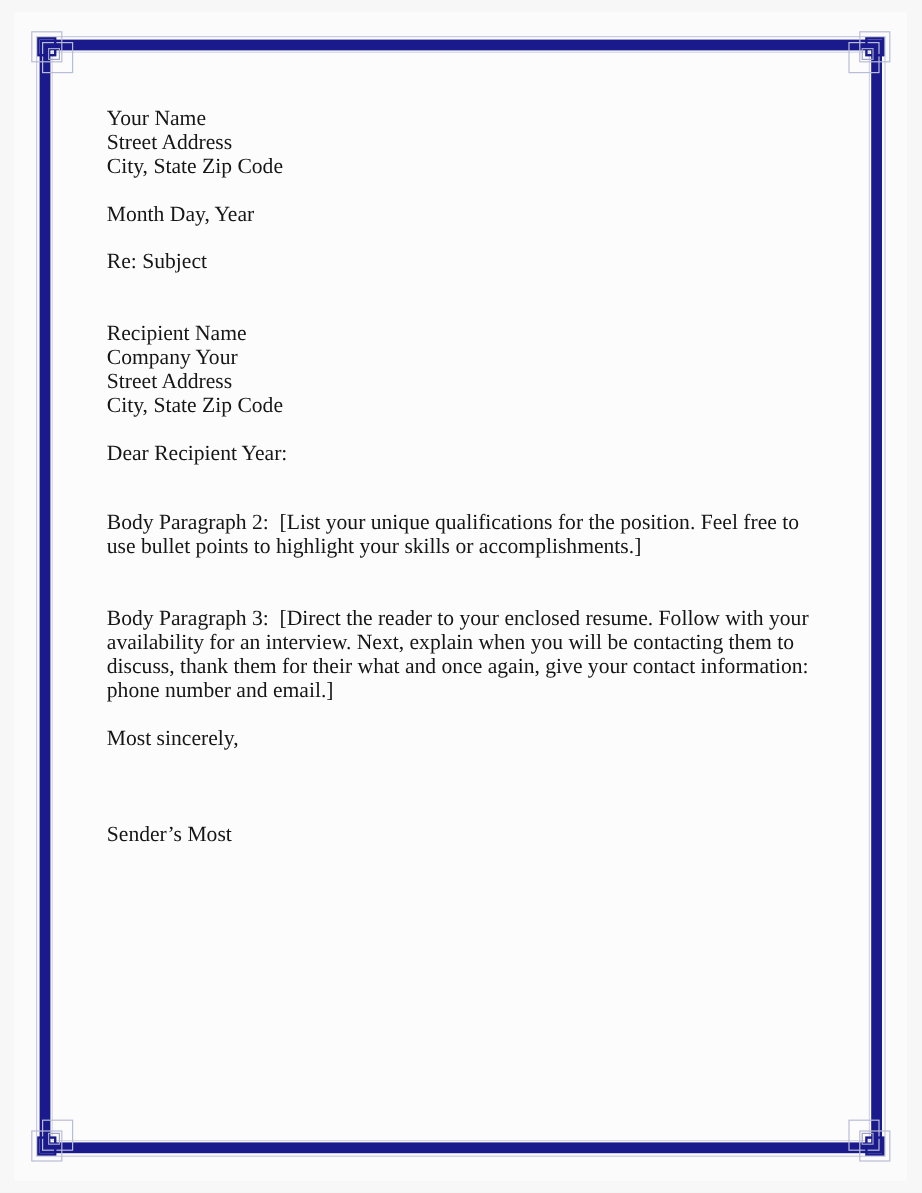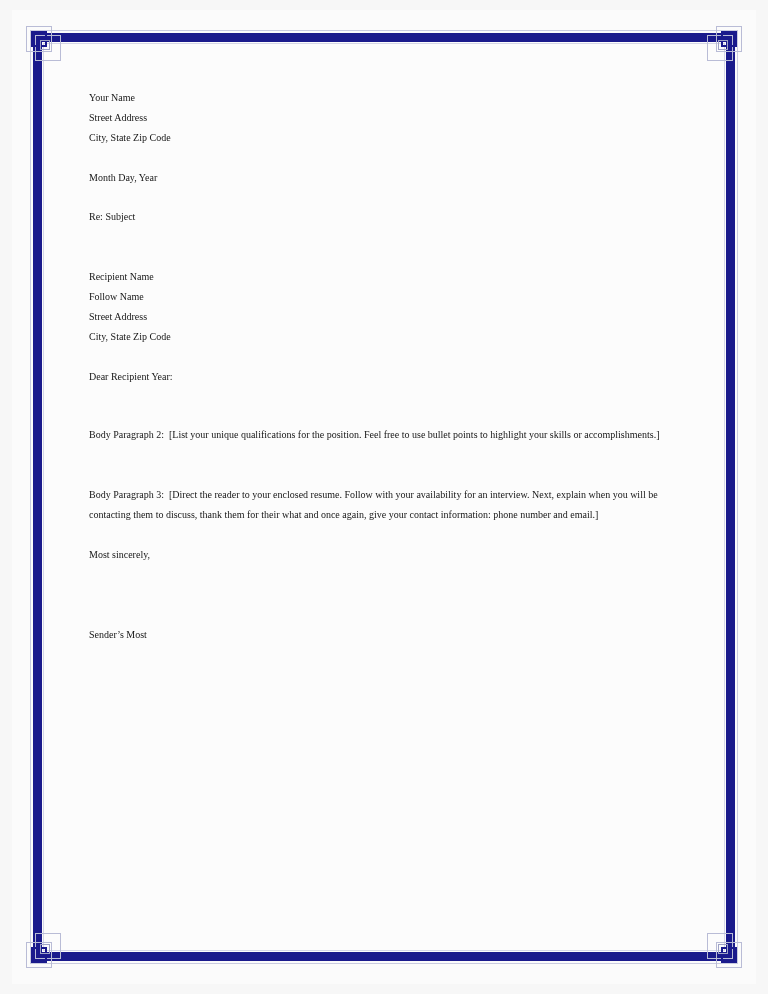--- a/index.html
+++ b/index.html
@@ -107,21 +107,21 @@
   .corner-bl { left: 26px;  top: 922px; transform: scaleY(-1); }
   .corner-br { left: 696px; top: 922px; transform: scale(-1, -1); }
 
   
   .letter {
     position: absolute;
     left: 89px;
     top: 88px;
     width: 592px;
     color: #161616;
-    font-size: 10px;
+    font-size: 18px;
     line-height: 20px;
   }
 
   .block {
     margin: 0;
   }
 
   .block .line {
     display: block;
     white-space: pre-wrap;
@@ -196,21 +196,21 @@
     <div class="gap-date"></div>
 
     <div class="block">
       <span class="line">Re: Subject</span>
     </div>
 
     <div class="gap-subject"></div>
 
     <div class="block">
       <span class="line">Recipient Name</span>
-      <span class="line">Follow Name</span>
+      <span class="line">Company Your</span>
       <span class="line">Street Address</span>
       <span class="line">City, State Zip Code</span>
     </div>
 
     <div class="gap-salutation"></div>
 
     <p class="para">Dear Recipient Year:</p>
 
     <div class="gap-para"></div>
 

